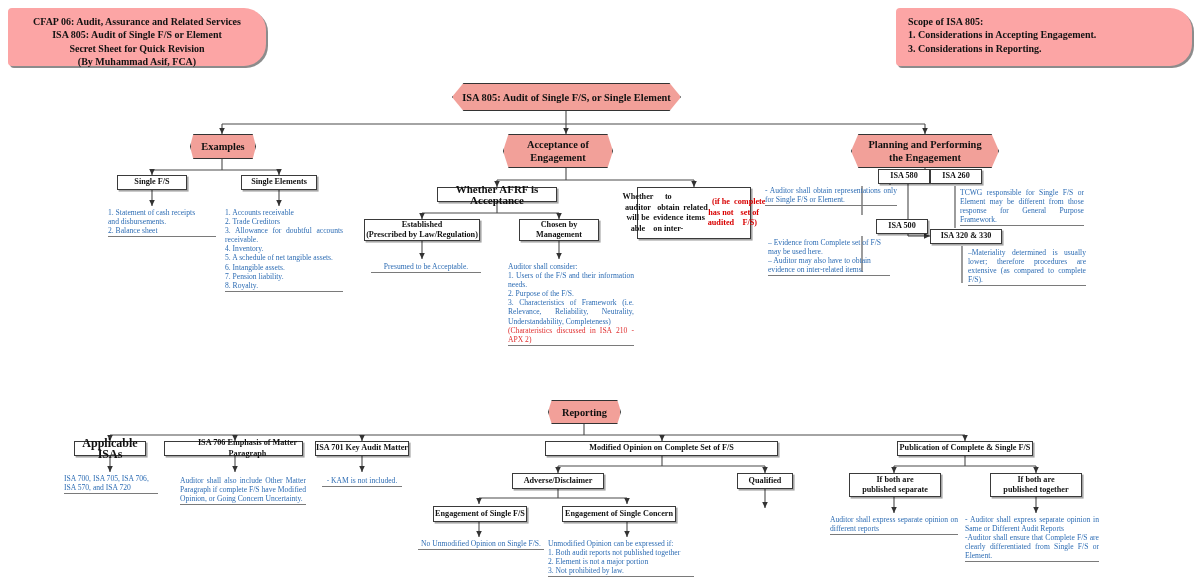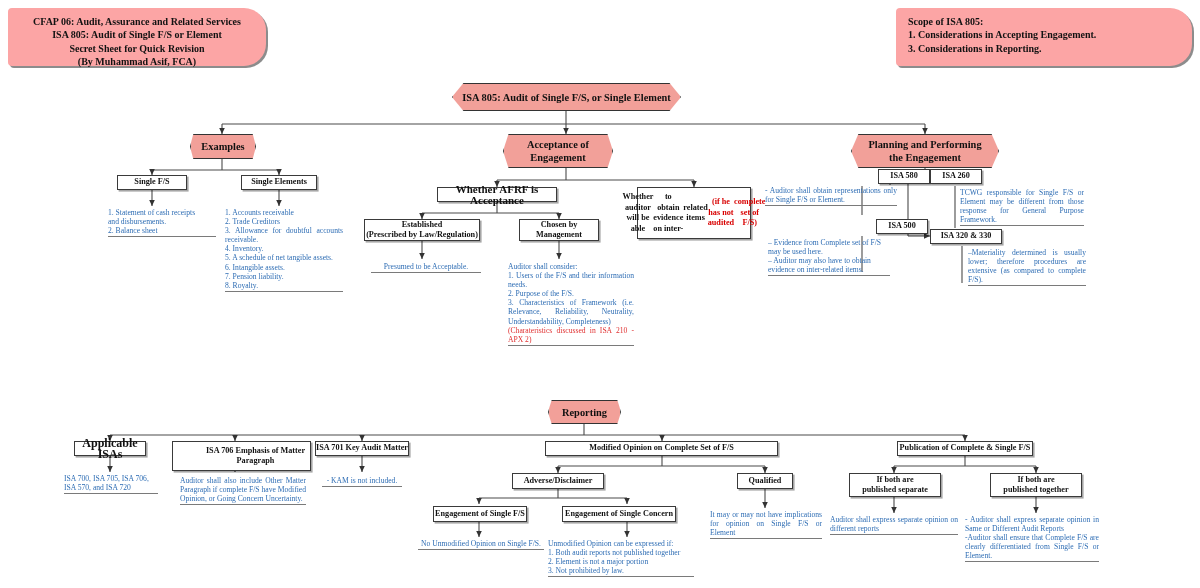--- a/index.html
+++ b/index.html
@@ -262,21 +262,21 @@
   </div>
 
   <div class="note nojust" style="left:768px;top:238px;width:122px;">
     <div>– Evidence from Complete set of F/S may be used here.</div>
     <div>– Auditor may also have to obtain evidence on inter-related items.</div>
   </div>
 
   <div class="box" style="left:74px;top:441px;width:72px;height:15px;font-size:12px;">
     <span>Applicable ISAs</span>
   </div>
-  <div class="box" style="left:172px;top:441px;width:139px;height:30px;font-size:8.2px;padding-left:28px;">
+  <div class="box" style="left:164px;top:441px;width:139px;height:15px;font-size:8.2px;padding-left:28px;">
     <span>ISA 706 Emphasis of Matter Paragraph</span>
   </div>
   <div class="box" style="left:315px;top:441px;width:94px;height:15px;font-size:8.2px;">
     <span>ISA 701 Key Audit Matter</span>
   </div>
   <div class="box" style="left:545px;top:441px;width:233px;height:15px;font-size:8.2px;">
     <span>Modified Opinion on Complete Set of F/S</span>
   </div>
   <div class="box" style="left:897px;top:441px;width:136px;height:15px;font-size:8.2px;">
     <span>Publication of Complete &amp; Single F/S</span>
@@ -312,23 +312,20 @@
     <div>No Unmodified Opinion on Single F/S.</div>
   </div>
 
   <div class="note nojust" style="left:548px;top:539px;width:146px;">
     <div>Unmodified Opinion can be expressed if:</div>
     <div>1. Both audit reports not published together</div>
     <div>2. Element is not a major portion</div>
     <div>3. Not prohibited by law.</div>
   </div>
 
-  <div class="note" style="left:710px;top:510px;width:112px;">
-    <div>It may or may not have implications for opinion on Single F/S or Element</div>
-  </div>
 
   <div class="box" style="left:849px;top:473px;width:92px;height:24px;font-size:8.2px;flex-direction:column;">
     <span>If both are</span>
     <span>published separate</span>
   </div>
   <div class="box" style="left:990px;top:473px;width:92px;height:24px;font-size:8.2px;flex-direction:column;">
     <span>If both are</span>
     <span>published together</span>
   </div>
 

